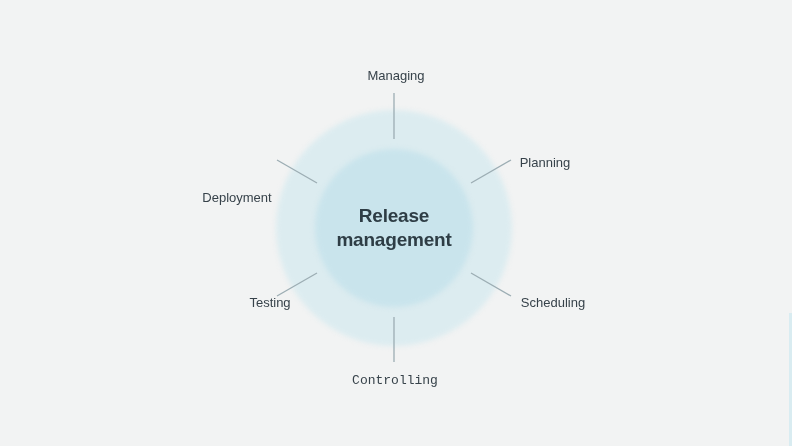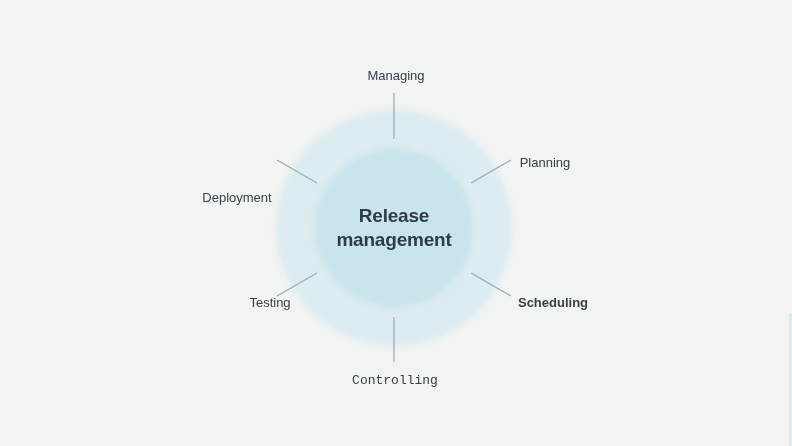--- a/index.html
+++ b/index.html
@@ -58,21 +58,21 @@
   }
   .node-label {
     position: absolute;
     transform: translate(-50%, -50%);
     font-size: 13px;
     color: #37424a;
     white-space: nowrap;
   }
   .label-managing    { left: 396px; top: 75px;  }
   .label-planning    { left: 545px; top: 162px; }
-  .label-scheduling  { left: 553px; top: 302px; font-weight: bold; }
+  .label-scheduling  { left: 553px; top: 302px; }
   .label-controlling { left: 395px; top: 380px; font-family: Liberation Mono, monospace; }
   .label-testing     { left: 248px; top: 302px; margin-left: 22px; }
   .label-deployment  { left: 237px; top: 153px; margin-top: 44px; }
   .edge-sliver {
     position: absolute;
     right: 0;
     top: 313px;
     width: 3px;
     height: 133px;
     background: #d9ecf1;

